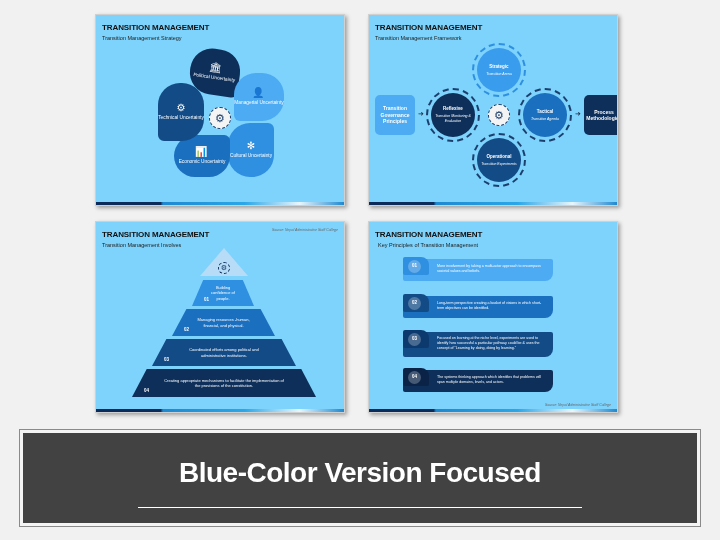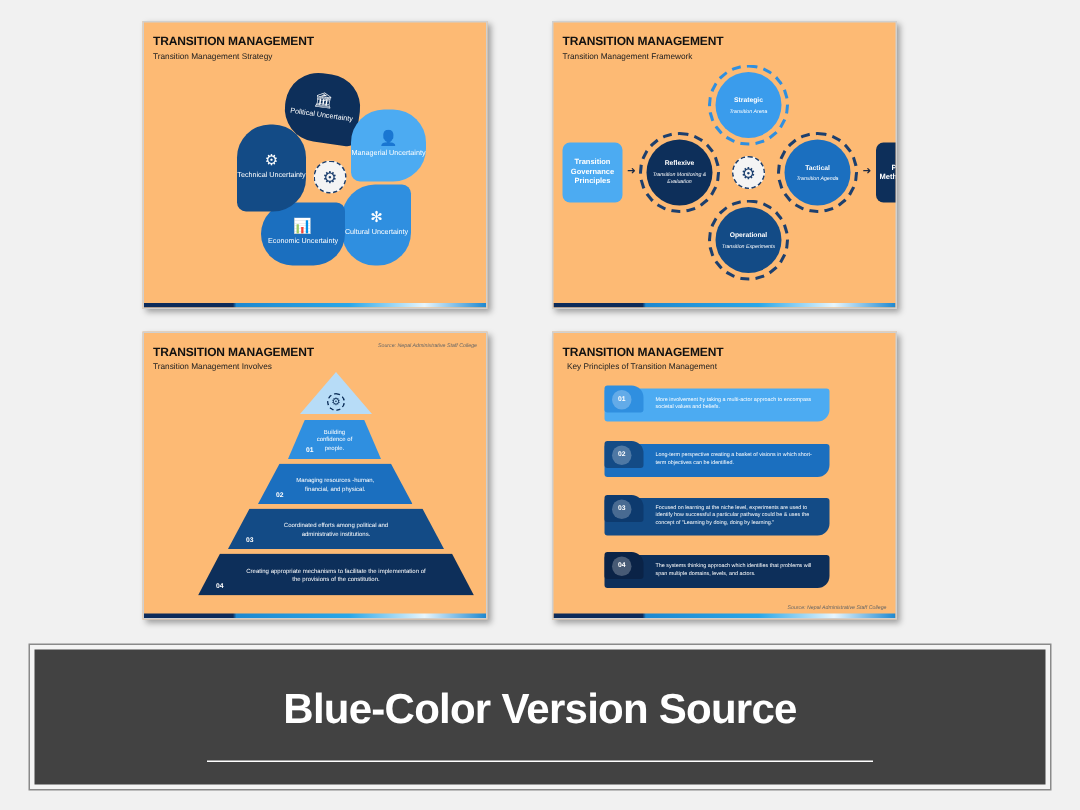--- a/index.html
+++ b/index.html
@@ -1,18 +1,18 @@
 <!DOCTYPE html>
 <html><head>
 <meta charset="utf-8">
 <style>
   * { box-sizing: border-box; margin: 0; padding: 0; }
   html, body { width: 720px; height: 540px; background: #f1f1f1; overflow: hidden; font-family: "Liberation Sans", sans-serif; }
   .slide {
-    position: absolute; width: 230px; height: 192px; background: #fdba74;
+    position: absolute; width: 250px; height: 192px; background: #7dd3fc;
     border: 1px solid #d0d0d0;
     box-shadow: 2px 2px 4px rgba(0,0,0,0.35);
     overflow: hidden;
   }
   .s1 { left: 95px; top: 14px; }
   .s2 { left: 368px; top: 14px; }
   .s3 { left: 95px; top: 221px; }
   .s4 { left: 368px; top: 221px; }
   .slide-title { position: absolute; left: 6px; top: 8px; font-size: 8px; font-weight: bold; color: #111; letter-spacing: -0.1px; }
   .slide-sub { position: absolute; left: 6px; top: 20px; font-size: 5.5px; color: #222; }
@@ -170,15 +170,15 @@
     <div class="pr-tab" style="background:#0a2347;"></div>
     <div class="pr-num">04</div>
     <div class="pr-text">The systems thinking approach which identifies that problems will span multiple domains, levels, and actors.</div>
   </div>
 
   <div class="source" style="right:6px;bottom:5px;">Source: Nepal Administrative Staff College</div>
   <div class="bottom-bar"></div>
 </div>
 
 <div class="banner">
-  <div class="banner-title">Blue-Color Version Source</div>
+  <div class="banner-title">Blue-Color Version Focused</div>
   <div class="banner-line"></div>
 </div>
 
 </body></html>

